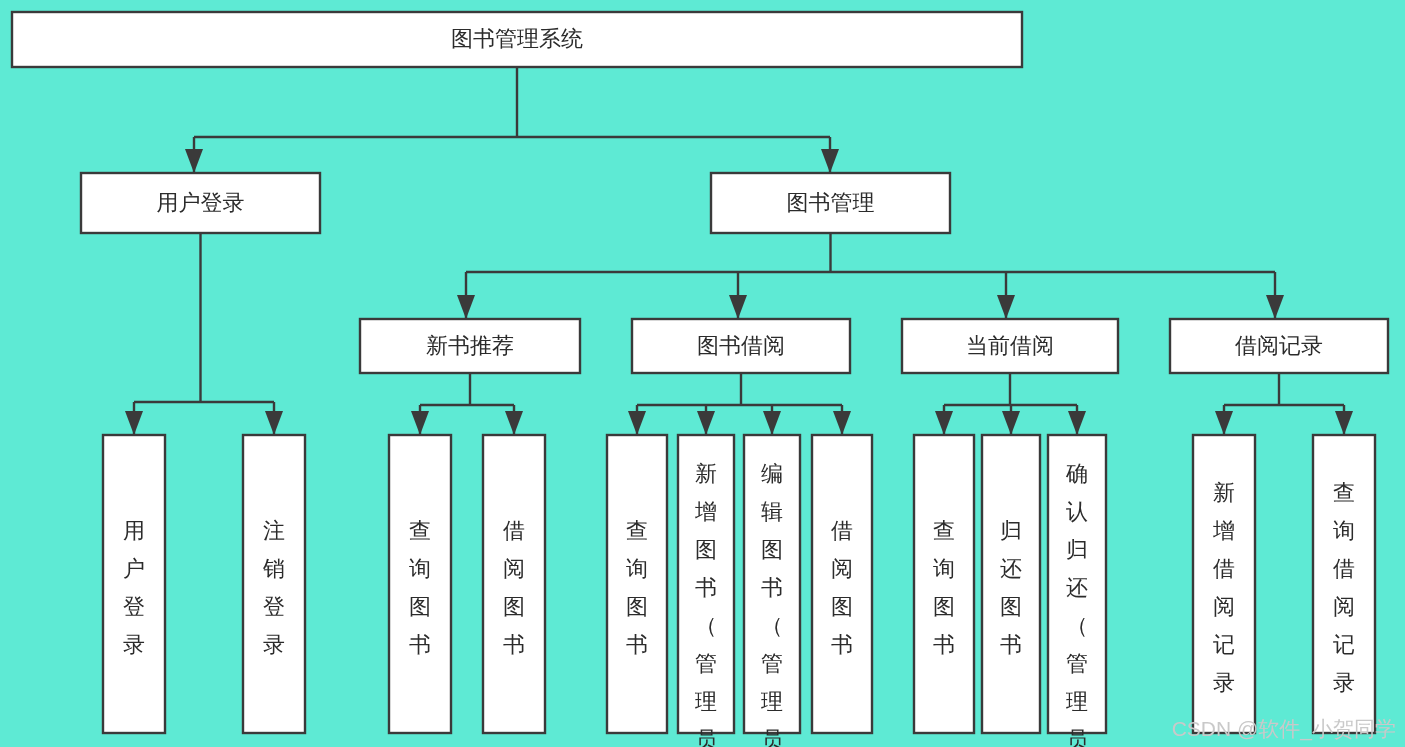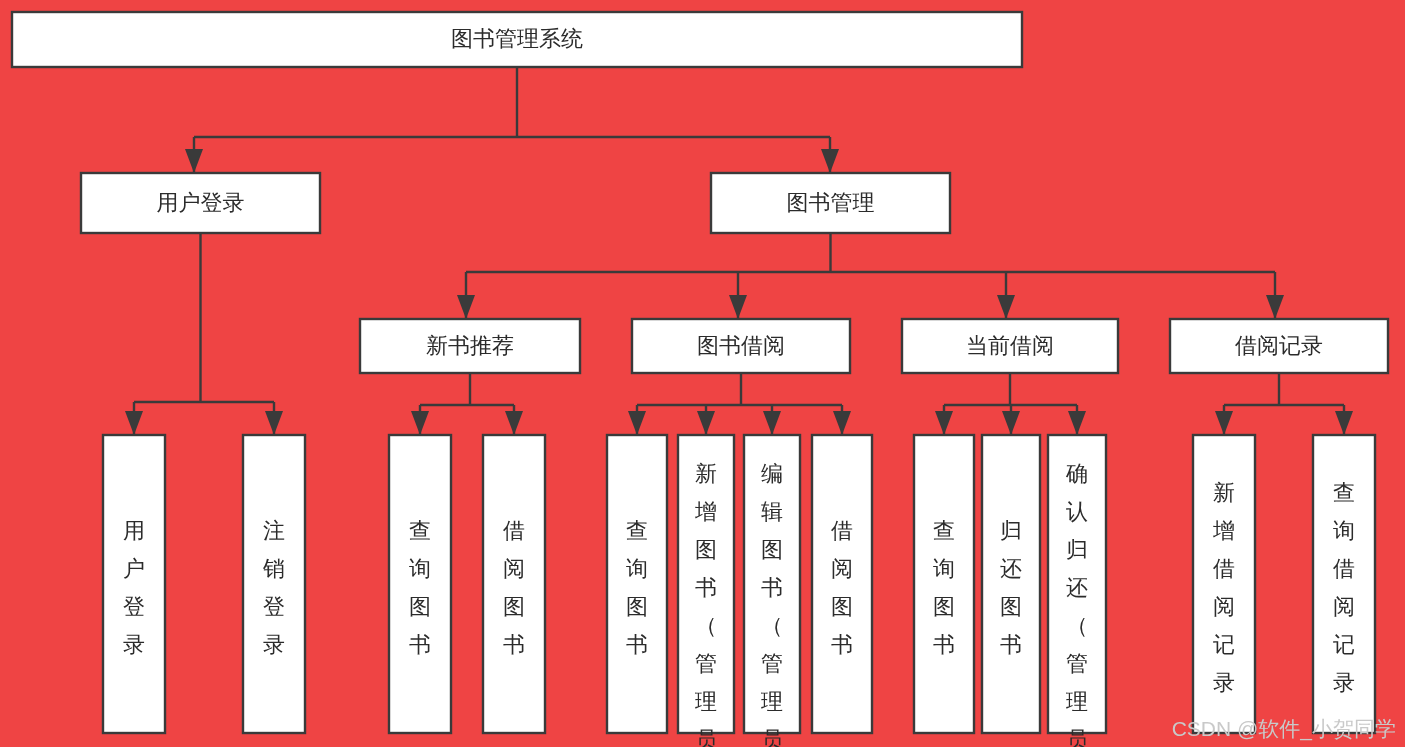--- a/index.html
+++ b/index.html
@@ -8,21 +8,21 @@
     padding: 0;
     background: #ffffff;
   }
   body {
     font-family: "Liberation Sans", "DejaVu Sans", sans-serif;
   }
   #diagram-root {
     position: relative;
     width: 1405px;
     height: 747px;
-    background: #ef4444;
+    background: #5eead4;
     overflow: hidden;
   }
   svg.diagram-canvas {
     position: absolute;
     left: 0;
     top: 0;
     width: 1405px;
     height: 747px;
     display: block;
   }

